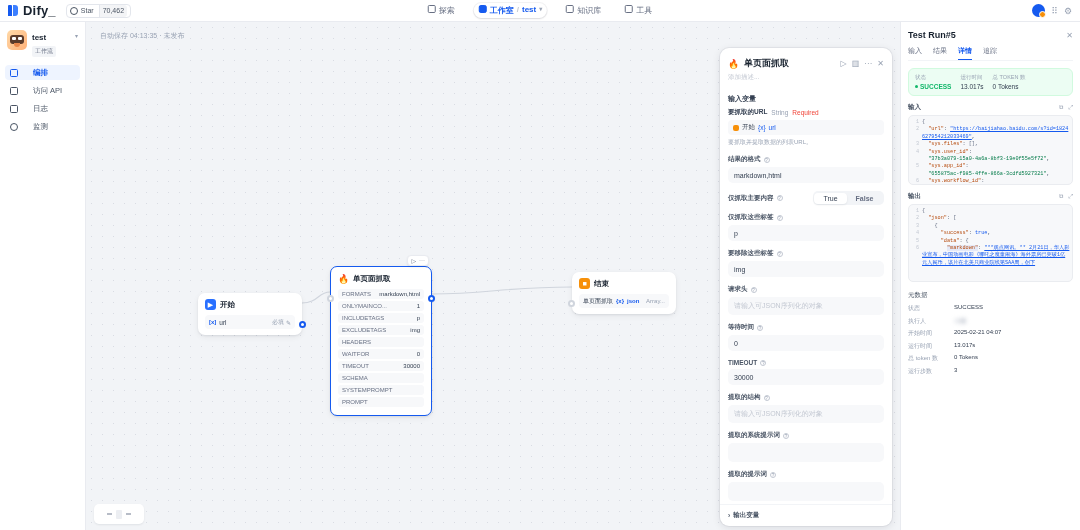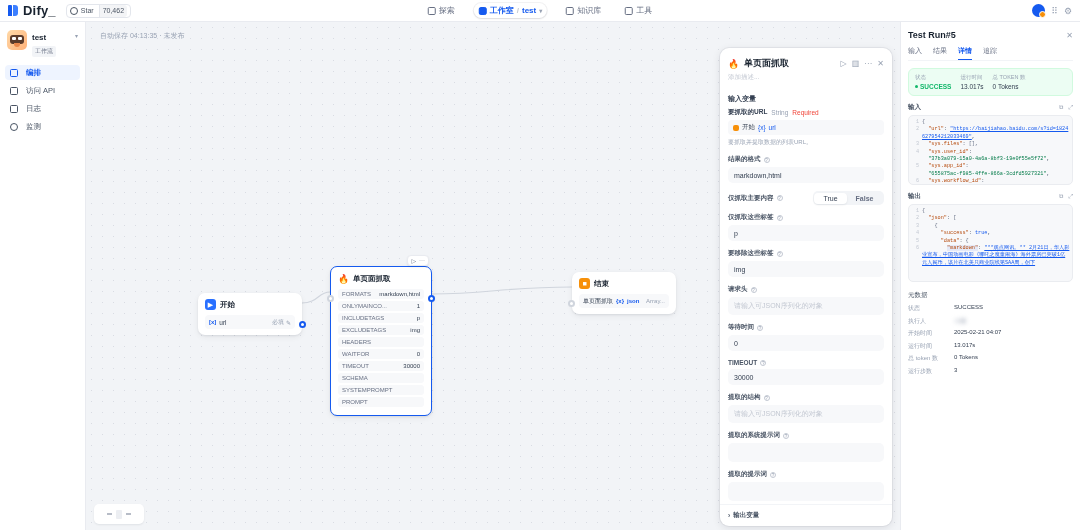--- a/index.html
+++ b/index.html
@@ -26,21 +26,21 @@
     border:1px solid #e3e6ec; border-radius:4px; height:14px; padding:0 3px;
     background:#fff;
   }
   .star-chip .gh { width:8px;height:8px;border-radius:50%;border:1.2px solid #4b5563;display:inline-block;}
   .star-chip .lab { font-size:7px; color:#4b5563; }
   .star-chip .cnt {
     font-size:7px; color:#4b5563; background:#f3f4f6; border-left:1px solid #e3e6ec;
     margin-left:2px; padding:0 3px; height:12px; line-height:12px; border-radius:0 3px 3px 0;
   }
   .nav { position:absolute; left:50%; transform:translateX(-50%); display:flex; align-items:center; gap:14px; }
-  .nav-item { display:flex; align-items:center; gap:3px; font-size:8px; color:#676f83; padding:2px 5px; border-radius:9px;}
+  .nav-item { display:flex; gap:3px; font-size:8px; color:#676f83; padding:2px 5px; border-radius:9px;}
   .nav-item.active { background:#fff; box-shadow:0 1px 2px rgba(16,24,40,.10),0 0 0 1px rgba(16,24,40,.05); color:#155aef; font-weight:700;}
   .nav-ico { width:8px;height:8px;display:inline-block;border:1.1px solid currentColor;border-radius:1.5px;}
   .nav-ico.blue{ background:#155aef;border-color:#155aef;border-radius:2px;}
   .nav-sep { color:#c3c8d2; font-size:8px; }
   .nav-sub { font-size:8px; color:#155aef; font-weight:700;}
   .caret { font-size:6px; color:#98a2b3; }
   .topright { margin-left:auto; display:flex; align-items:center; gap:6px; padding-right:8px;}
   .avatar-sm { width:13px;height:13px;border-radius:50%;background:#155aef;position:relative;}
   .avatar-sm::after{content:"";position:absolute;right:-1px;bottom:-1px;width:5px;height:5px;border-radius:50%;background:#f79009;border:1px solid #fff;}
   .tr-ico { font-size:9px;color:#98a2b3;}
@@ -54,21 +54,21 @@
     background:linear-gradient(135deg,#ffd9a8,#ffb27a);
     position:relative; flex:0 0 20px; overflow:hidden;
   }
   .app-avatar .f1{position:absolute;left:3px;top:5px;width:14px;height:9px;background:#5b3a2a;border-radius:3px;}
   .app-avatar .f2{position:absolute;left:5px;top:7px;width:4px;height:3px;background:#fff;border-radius:1px;}
   .app-avatar .f3{position:absolute;left:11px;top:7px;width:4px;height:3px;background:#fff;border-radius:1px;}
   .app-avatar .f4{position:absolute;left:7px;top:13px;width:6px;height:4px;background:#e8864a;border-radius:0 0 3px 3px;}
   .app-name { font-size:8px; font-weight:700; color:#18222f; line-height:11px; }
   .app-tag { display:inline-block; margin-top:2px; font-size:6px; color:#676f83; background:#f2f4f7; border-radius:2px; padding:1px 3px;}
   .app-caret { margin-left:auto; font-size:6px; color:#98a2b3; padding-top:2px;}
-  .side-item { display:flex; align-items:center; gap:8px; height:15px; padding:0 5px; border-radius:4px; margin-bottom:3px; font-size:7.5px; color:#495464;}
+  .side-item { display:flex; align-items:center; gap:15px; height:15px; padding:0 5px; border-radius:4px; margin-bottom:3px; font-size:7.5px; color:#495464;}
   .side-item.active { background:#eef4ff; color:#155aef; font-weight:700;}
   .si-ico { width:8px;height:8px;border:1.1px solid currentColor;border-radius:1.5px; display:inline-block;}
   .si-ico.circ { border-radius:50%; }
   
   .canvas {
     flex:1; position:relative; overflow:hidden;
     background-color:#f2f4f7;
     background-image: radial-gradient(#d9dce3 .8px, transparent .8px);
     background-size: 11px 11px;
   }

